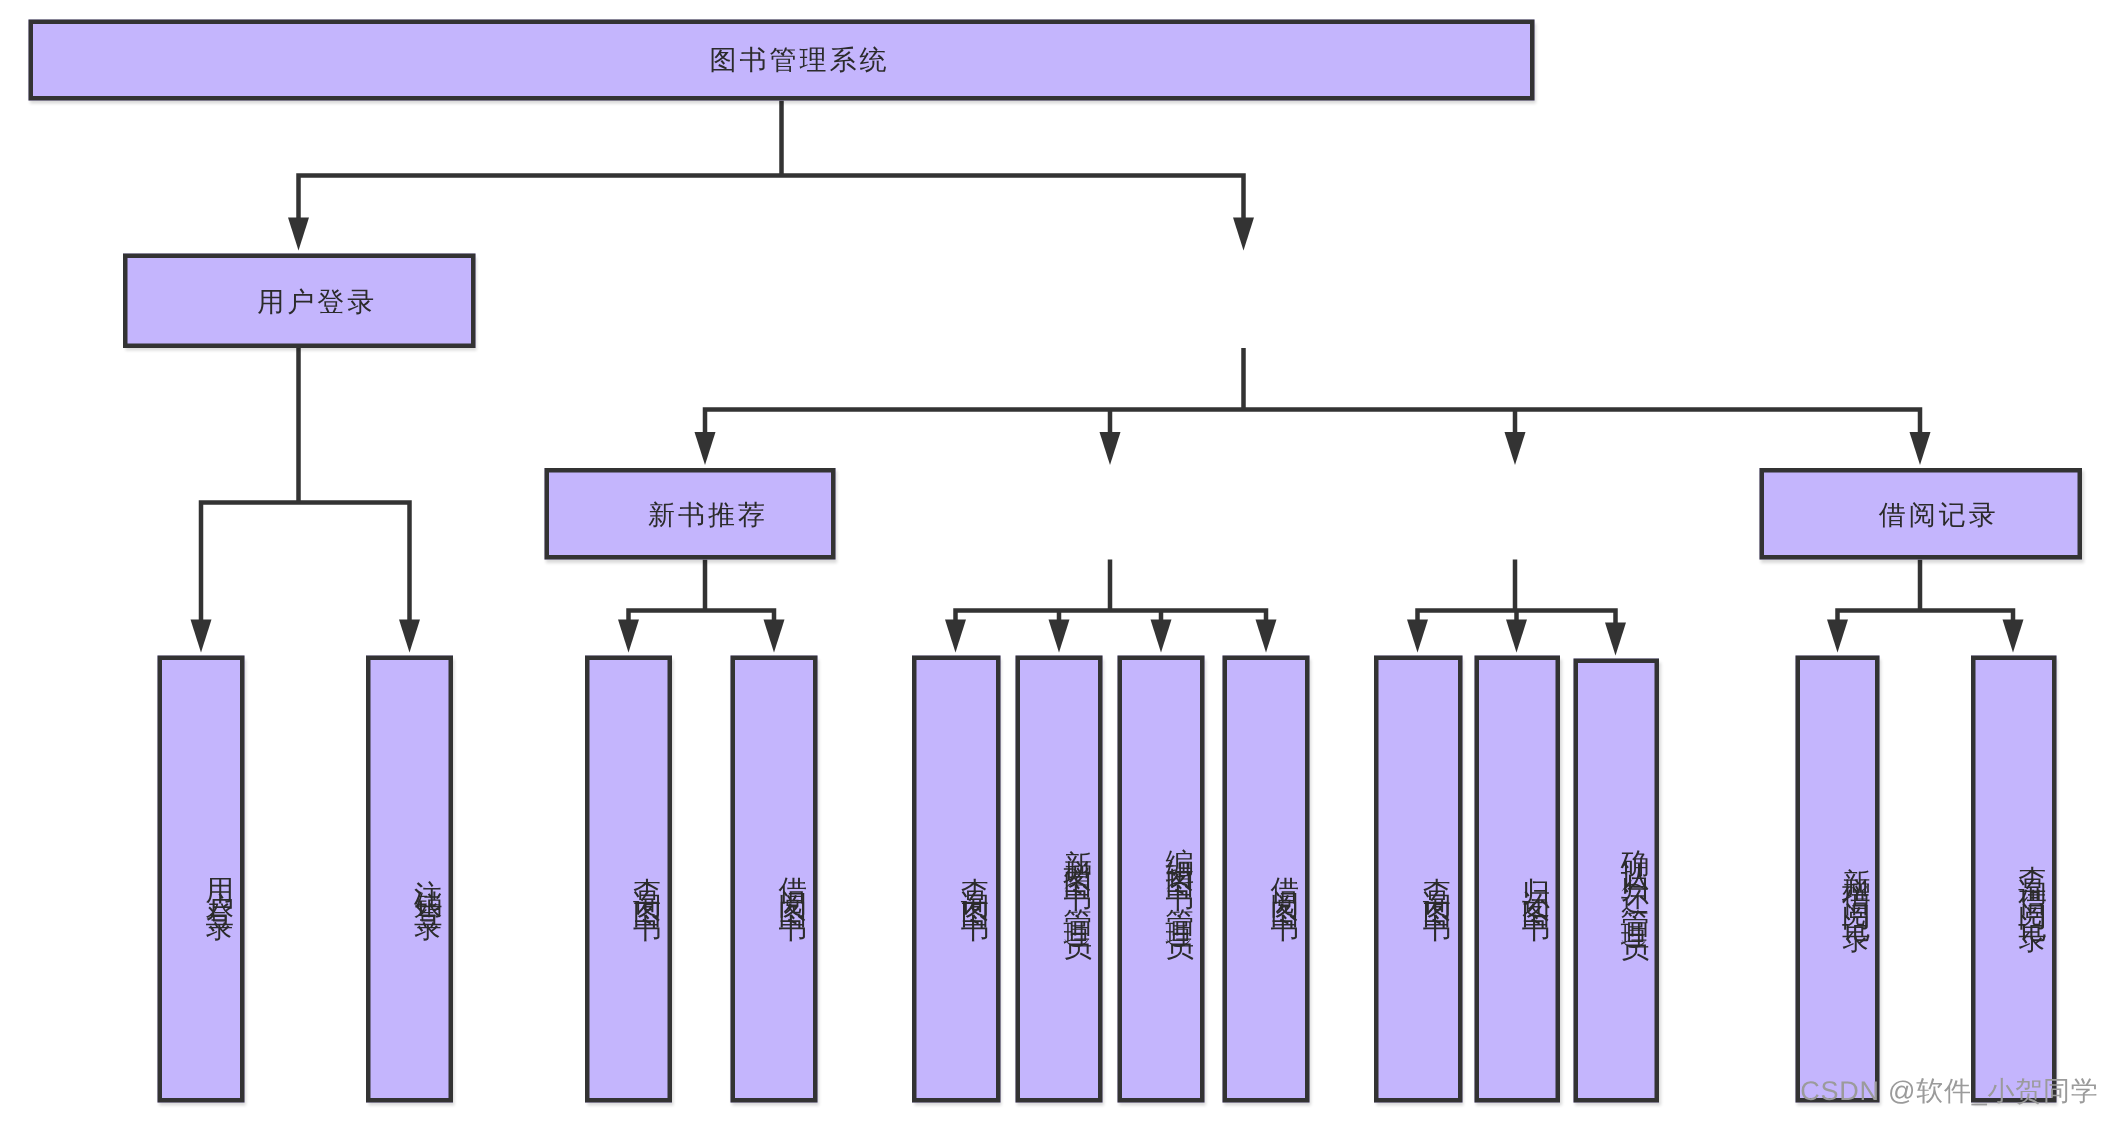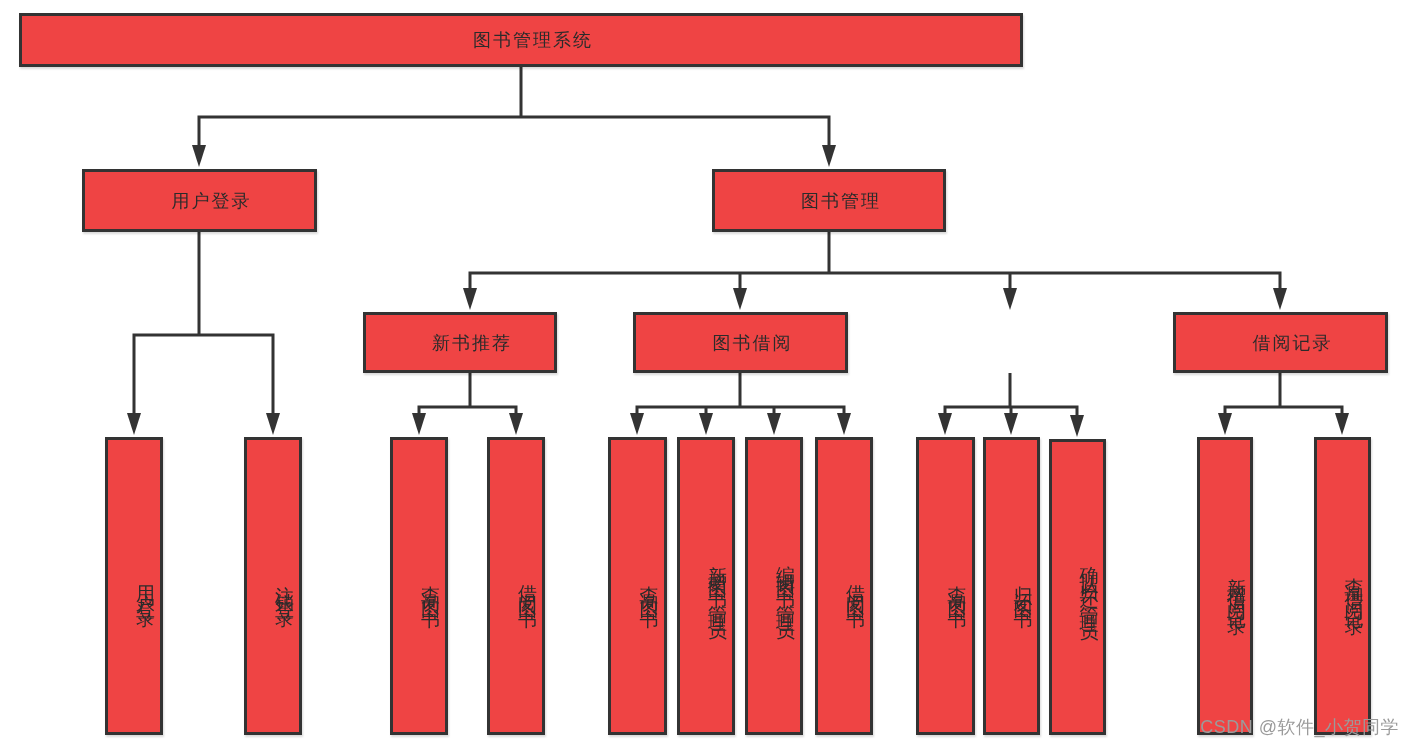--- a/index.html
+++ b/index.html
@@ -4,21 +4,21 @@
 <style>
   :root { --line:#333333; --text:#2b2b2b; --wm:#9b9b9b; --bg:#ffffff; }
   html,body { margin:0; padding:0; background:var(--bg); }
   #stage {
     position:relative; width:1405px; height:747px; background:var(--bg);
     font-family:"Liberation Sans","DejaVu Sans",sans-serif; overflow:hidden;
   }
   #wires { position:absolute; left:0; top:0; z-index:0; }
   .box {
     position:absolute; box-sizing:border-box; z-index:1;
-    border:3px solid var(--line); background:#ef4444; color:var(--text);
+    border:3px solid var(--line); background:#c4b5fd; color:var(--text);
     display:flex; align-items:center; justify-content:center;
     box-shadow:1px 2px 2px rgba(0,0,0,0.15);
     padding-left:24px;
   }
   .box.h { font-size:18px; letter-spacing:2px; white-space:nowrap; }
   .box.v .vtxt {
     writing-mode:vertical-rl; text-orientation:mixed;
     font-size:19px; letter-spacing:8px; line-height:1; white-space:nowrap;
   }
   #watermark {
@@ -71,29 +71,23 @@
       </g>
   </svg>
 
   <div class="box h" style="left:19px;top:13px;width:1004px;height:54px">
     <span>图书管理系统</span>
   </div>
 
   <div class="box h" style="left:82px;top:169px;width:235px;height:63px">
     <span>用户登录</span>
   </div>
-  <div class="box h" style="left:712px;top:169px;width:234px;height:63px">
-    <span>图书管理</span>
-  </div>
 
   <div class="box h" style="left:363px;top:312px;width:194px;height:61px">
     <span>新书推荐</span>
-  </div>
-  <div class="box h" style="left:633px;top:312px;width:215px;height:61px">
-    <span>图书借阅</span>
   </div>
   <div class="box h" style="left:1173px;top:312px;width:215px;height:61px">
     <span>借阅记录</span>
   </div>
 
   <div class="box v" style="left:105px;top:437px;width:58px;height:298px">
     <span class="vtxt">用户登录</span>
   </div>
   <div class="box v" style="left:244px;top:437px;width:58px;height:298px">
     <span class="vtxt">注销登录</span>

